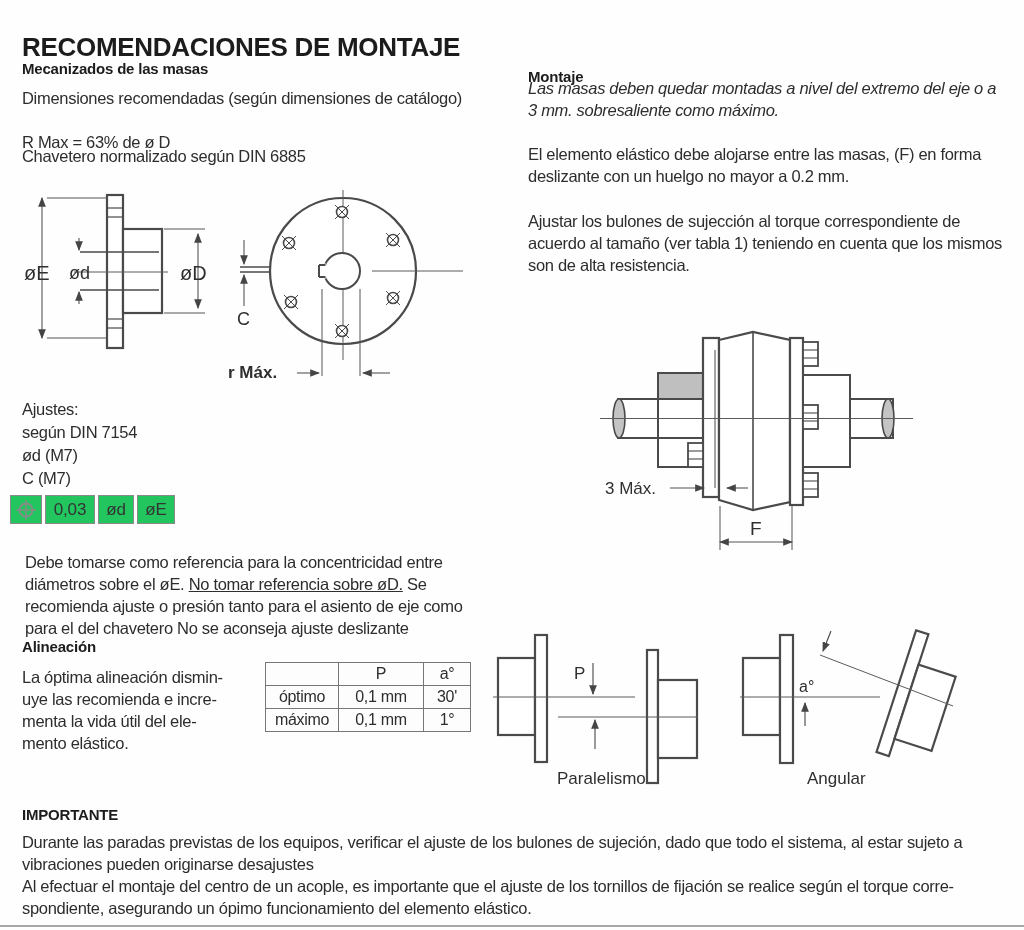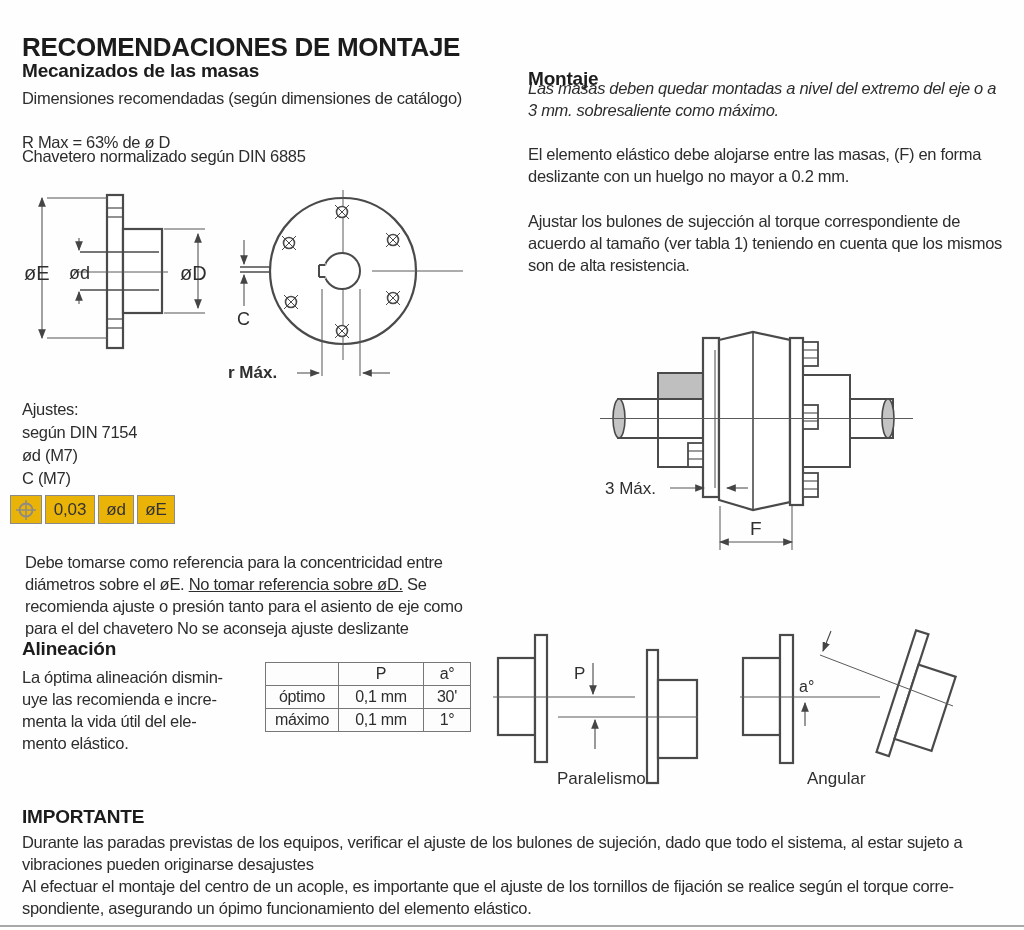--- a/index.html
+++ b/index.html
@@ -1,26 +1,26 @@
 <!DOCTYPE html>
 <html><head>
 <meta charset="utf-8">
 <style>
   html,body{margin:0;padding:0;background:#fff;}
   #page{position:relative;width:1024px;height:930px;background:#fefefe;overflow:hidden;
         font-family:"Liberation Sans", sans-serif;color:#2d2d2d;}
   .abs{position:absolute;}
   .h1{font-size:26px;font-weight:700;color:#1c1c1c;letter-spacing:-0.3px;margin-top:24px;}
-  .h2{font-size:19px;font-weight:700;color:#1c1c1c;letter-spacing:-0.2px;}
+  .h2{font-size:15px;font-weight:700;color:#1c1c1c;letter-spacing:-0.2px;}
   .body-text{font-size:16.5px;line-height:22px;letter-spacing:-0.3px;color:#2d2d2d;}
   .nowrap{white-space:nowrap;}
   .uline{text-decoration:underline;}
   svg text{font-family:"Liberation Sans", sans-serif;fill:#2f2f2f;}
   .gdt{display:flex;gap:3px;}
-  .gdt .cell{border:1.6px solid #8a8a8a;background:#eab308;display:flex;
+  .gdt .cell{border:1.6px solid #8a8a8a;background:#22c55e;display:flex;
              align-items:center;justify-content:center;height:27px;
              font-size:17px;color:#333;letter-spacing:-0.2px;}
   table.align-tbl{border-collapse:collapse;font-size:16px;color:#2d2d2d;letter-spacing:-0.3px;}
   table.align-tbl td,table.align-tbl th{border:1.6px solid #777;font-weight:normal;
              padding:0 6px;height:22px;text-align:center;background:#fdfdfd;}
   .rule{position:absolute;left:0;top:925px;width:1024px;height:2px;background:#a8a8a8;}
 </style>
 </head>
 <body>
 

